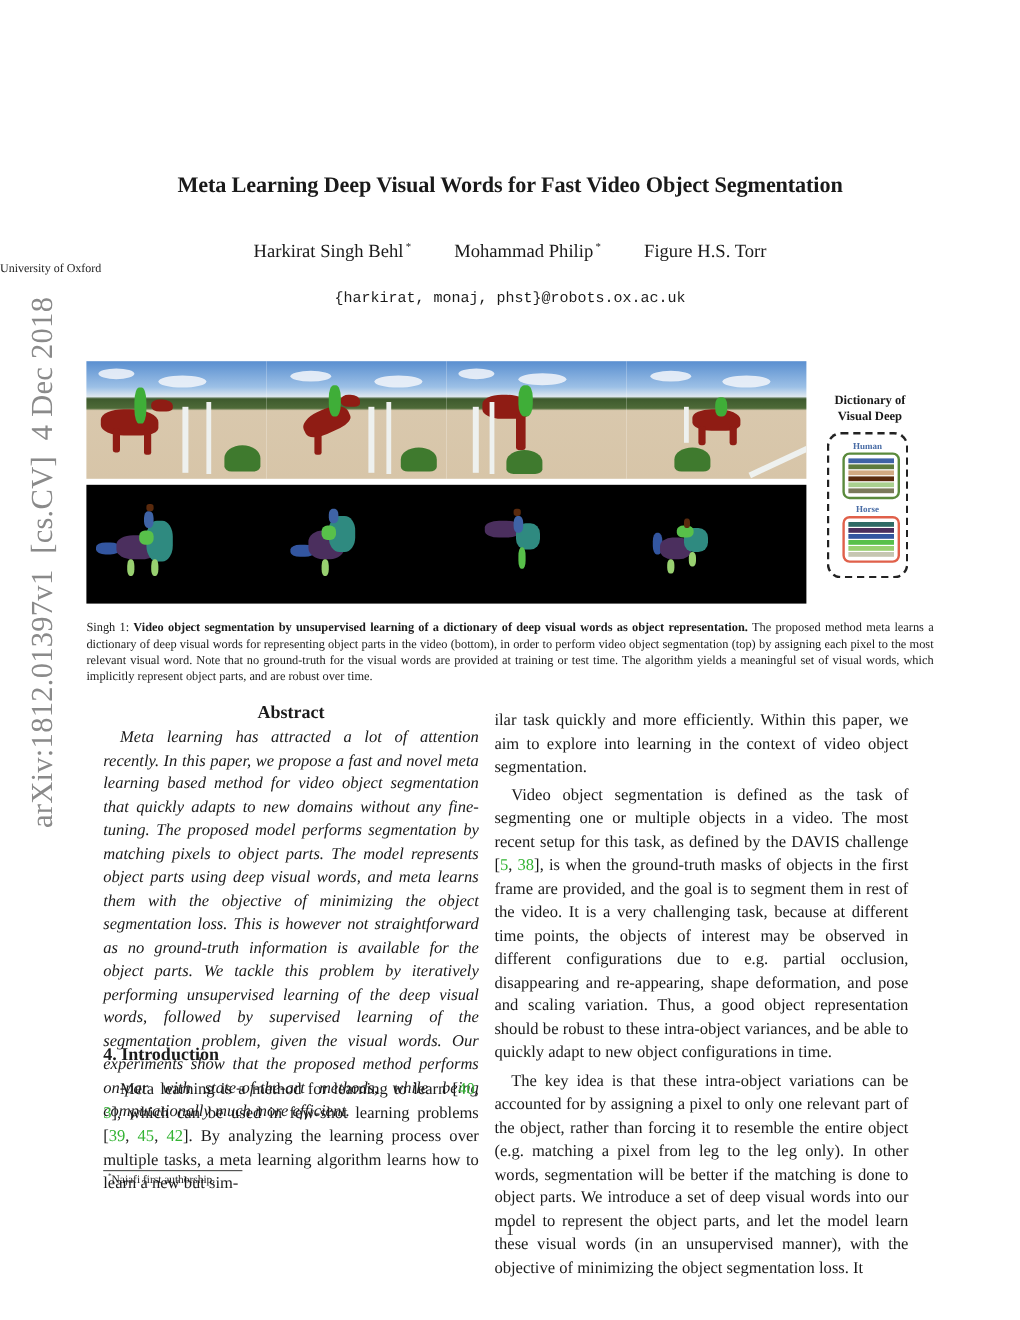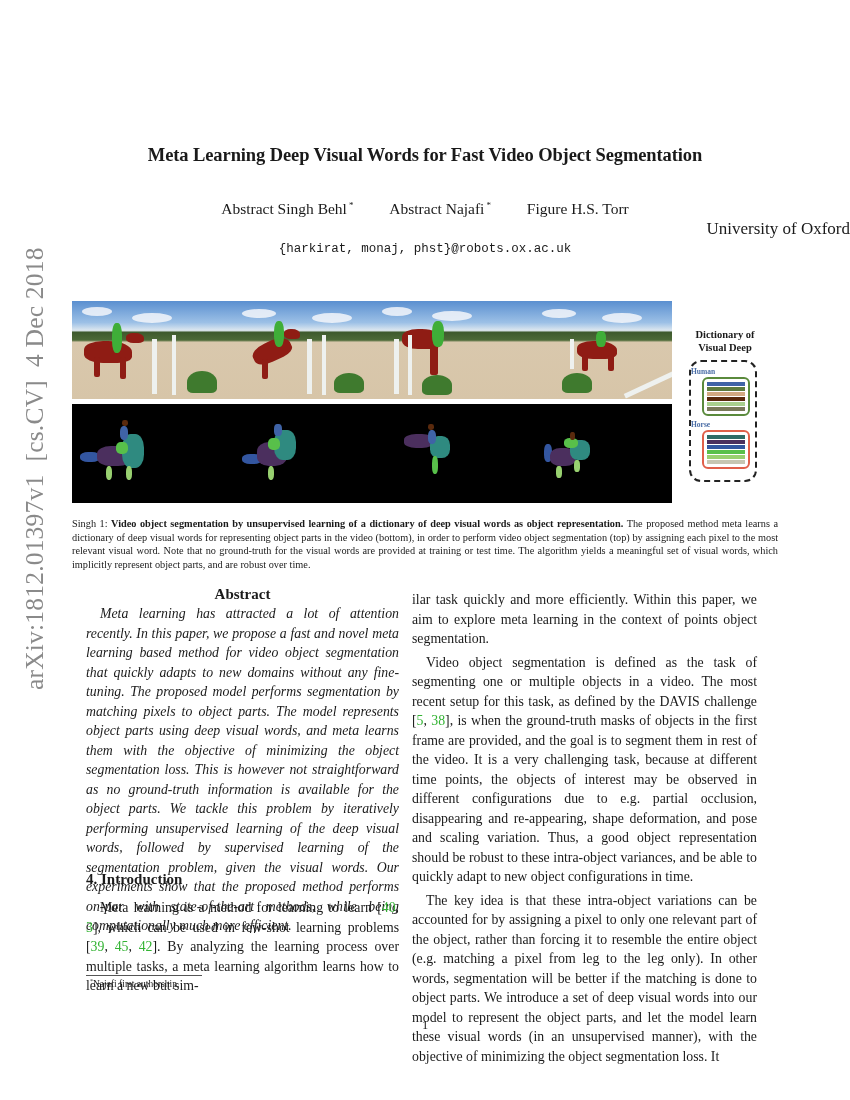--- a/index.html
+++ b/index.html
@@ -3,42 +3,42 @@
 <meta charset="utf-8">
 <style>
   html, body { margin: 0; padding: 0; background: #ffffff; }
   body { width: 850px; height: 1100px; position: relative; overflow: hidden;
          font-family: "Liberation Serif", "DejaVu Serif", serif; color: #1a1a1a; }
   .abs { position: absolute; }
   .title { left: 0; width: 850px; top: 145px; text-align: center; font-weight: bold; font-size: 18.5px; letter-spacing: -0.1px; }
   .authors { left: 0; width: 850px; top: 200px; text-align: center; font-size: 15.5px; }
   .authors span.au { display: inline-block; margin: 0 16px; }
   .authors sup { font-size: 9px; vertical-align: 6px; margin-left: 2px; }
-  .affil { left: 0; width: 850px; top: 219px; text-align: right; font-size: 17px; }
+  .affil { left: 0; width: 850px; top: 219px; text-align: left; font-size: 10px; }
   .email { left: 0; width: 850px; top: 242px; text-align: center; font-family: "Liberation Mono", "DejaVu Sans Mono", monospace; font-size: 12.5px; }
 
   .arxiv { left: 20px; top: 690px; transform-origin: 0 0; transform: rotate(-90deg);
            font-size: 25.5px; color: #8a8a8a; white-space: pre; letter-spacing: 0.2px; }
 
   
   .strip-top { left: 72px; top: 301px; width: 600px; height: 98px; display: flex; }
   .frame { flex: 1; position: relative; overflow: hidden;
            background: linear-gradient(to bottom, #5a8fd0 0%, #9cc0e6 22%, #dde7ef 30%, #3e5a2d 32%, #4d6a38 40%, #d9c8ad 42%, #d7c5a8 100%); }
   .frame .cloud { position: absolute; background: #f3f6fa; border-radius: 50%; opacity: .85; }
   .frame .horse { position: absolute; background: #8f1c14; border-radius: 40% 50% 30% 40%; }
   .frame .rider { position: absolute; background: #3fae38; border-radius: 40%; }
   .frame .fence { position: absolute; background: #eef1ef; }
   .frame .plant { position: absolute; background: #3f7a2e; border-radius: 50% 50% 20% 20%; }
   .strip-bot { left: 72px; top: 404px; width: 600px; height: 99px; background: #000; display: flex; }
   .seg { flex: 1; position: relative; }
   .seg .p { position: absolute; border-radius: 40%; }
 
   .dict-title { left: 680px; top: 328px; width: 90px; text-align: center; font-weight: bold; font-size: 10.5px; line-height: 13px; }
   .dict-box { left: 689px; top: 360px; width: 64px; height: 118px; border: 2px dashed #222; border-radius: 12px; }
-  .dict-label { position: absolute; width: 64px; font-weight: bold; font-size: 7.5px; color: #4a6da6; }
+  .dict-label { position: absolute; width: 64px; text-align: center; font-weight: bold; font-size: 7.5px; color: #4a6da6; }
   .dict-group { position: absolute; left: 11px; width: 38px; border-radius: 6px; padding: 3px; }
   .dict-group .bar { height: 4px; margin-bottom: 1px; }
 
   .caption { left: 72px; top: 517px; width: 706px; font-size: 10.3px; line-height: 13.6px; text-align: justify; }
   .caption b { font-weight: bold; }
 
   .col { font-size: 13.8px; line-height: 19.5px; text-align: justify; }
   .colL { left: 86px; width: 313px; }
   .colR { left: 412px; width: 345px; }
   .h-abstract { left: 86px; width: 313px; top: 586px; text-align: center; font-weight: bold; font-size: 15px; }
@@ -55,22 +55,22 @@
   .right-col p { margin: 0 0 4px 0; text-indent: 14px; }
   .right-col p.first { text-indent: 0; }
   .pagenum { left: 0; width: 850px; top: 1018px; text-align: center; font-size: 12.5px; }
 </style>
 </head>
 <body>
 
 <div class="abs title">Meta Learning Deep Visual Words for Fast Video Object Segmentation</div>
 
 <div class="abs authors">
-  <span class="au"><span>Abstract Singh Behl</span><sup>*</sup></span>
-  <span class="au"><span>Abstract Najafi</span><sup>*</sup></span>
+  <span class="au"><span>Harkirat Singh Behl</span><sup>*</sup></span>
+  <span class="au"><span>Mohammad Philip</span><sup>*</sup></span>
   <span class="au"><span>Figure H.S. Torr</span></span>
 </div>
 <div class="abs affil">University of Oxford</div>
 <div class="abs email">{harkirat, monaj, phst}@robots.ox.ac.uk</div>
 
 <div class="abs arxiv">arXiv:1812.01397v1  [cs.CV]  4 Dec 2018</div>
 
 <div class="abs strip-top">
   <div class="frame">
     <div class="cloud" style="left:10px;top:6px;width:30px;height:9px"></div>
@@ -193,18 +193,18 @@
 
 <div class="abs h-intro">4. Introduction</div>
 <div class="abs col colL intro">
   <p><span>Meta learning is a method for learning to learn [</span><a class="cite">40</a><span>, </span><a class="cite">3</a><span>], which can be used in few-shot learning problems [</span><a class="cite">39</a><span>, </span><a class="cite">45</a><span>, </span><a class="cite">42</a><span>]. By analyzing the learning process over multiple tasks, a meta learning algorithm learns how to learn a new but sim-</span></p>
 </div>
 
 <div class="abs fn-rule"></div>
 <div class="abs footnote"><sup>*</sup><span>Najafi first authorship.</span></div>
 
 <div class="abs col colR right-col">
-  <p class="first">ilar task quickly and more efficiently. Within this paper, we aim to explore meta learning in the context of points object segmentation.</p>
+  <p class="first">ilar task quickly and more efficiently. Within this paper, we aim to explore into learning in the context of video object segmentation.</p>
   <p><span>Video object segmentation is defined as the task of segmenting one or multiple objects in a video. The most recent setup for this task, as defined by the DAVIS challenge [</span><a class="cite">5</a><span>, </span><a class="cite">38</a><span>], is when the ground-truth masks of objects in the first frame are provided, and the goal is to segment them in rest of the video. It is a very challenging task, because at different time points, the objects of interest may be observed in different configurations due to e.g. partial occlusion, disappearing and re-appearing, shape deformation, and pose and scaling variation. Thus, a good object representation should be robust to these intra-object variances, and be able to quickly adapt to new object configurations in time.</span></p>
   <p>The key idea is that these intra-object variations can be accounted for by assigning a pixel to only one relevant part of the object, rather than forcing it to resemble the entire object (e.g. matching a pixel from leg to the leg only). In other words, segmentation will be better if the matching is done to object parts. We introduce a set of deep visual words into our model to represent the object parts, and let the model learn these visual words (in an unsupervised manner), with the objective of minimizing the object segmentation loss. It</p>
 </div>
 
 <div class="abs pagenum">1</div>
 
 </body></html>

